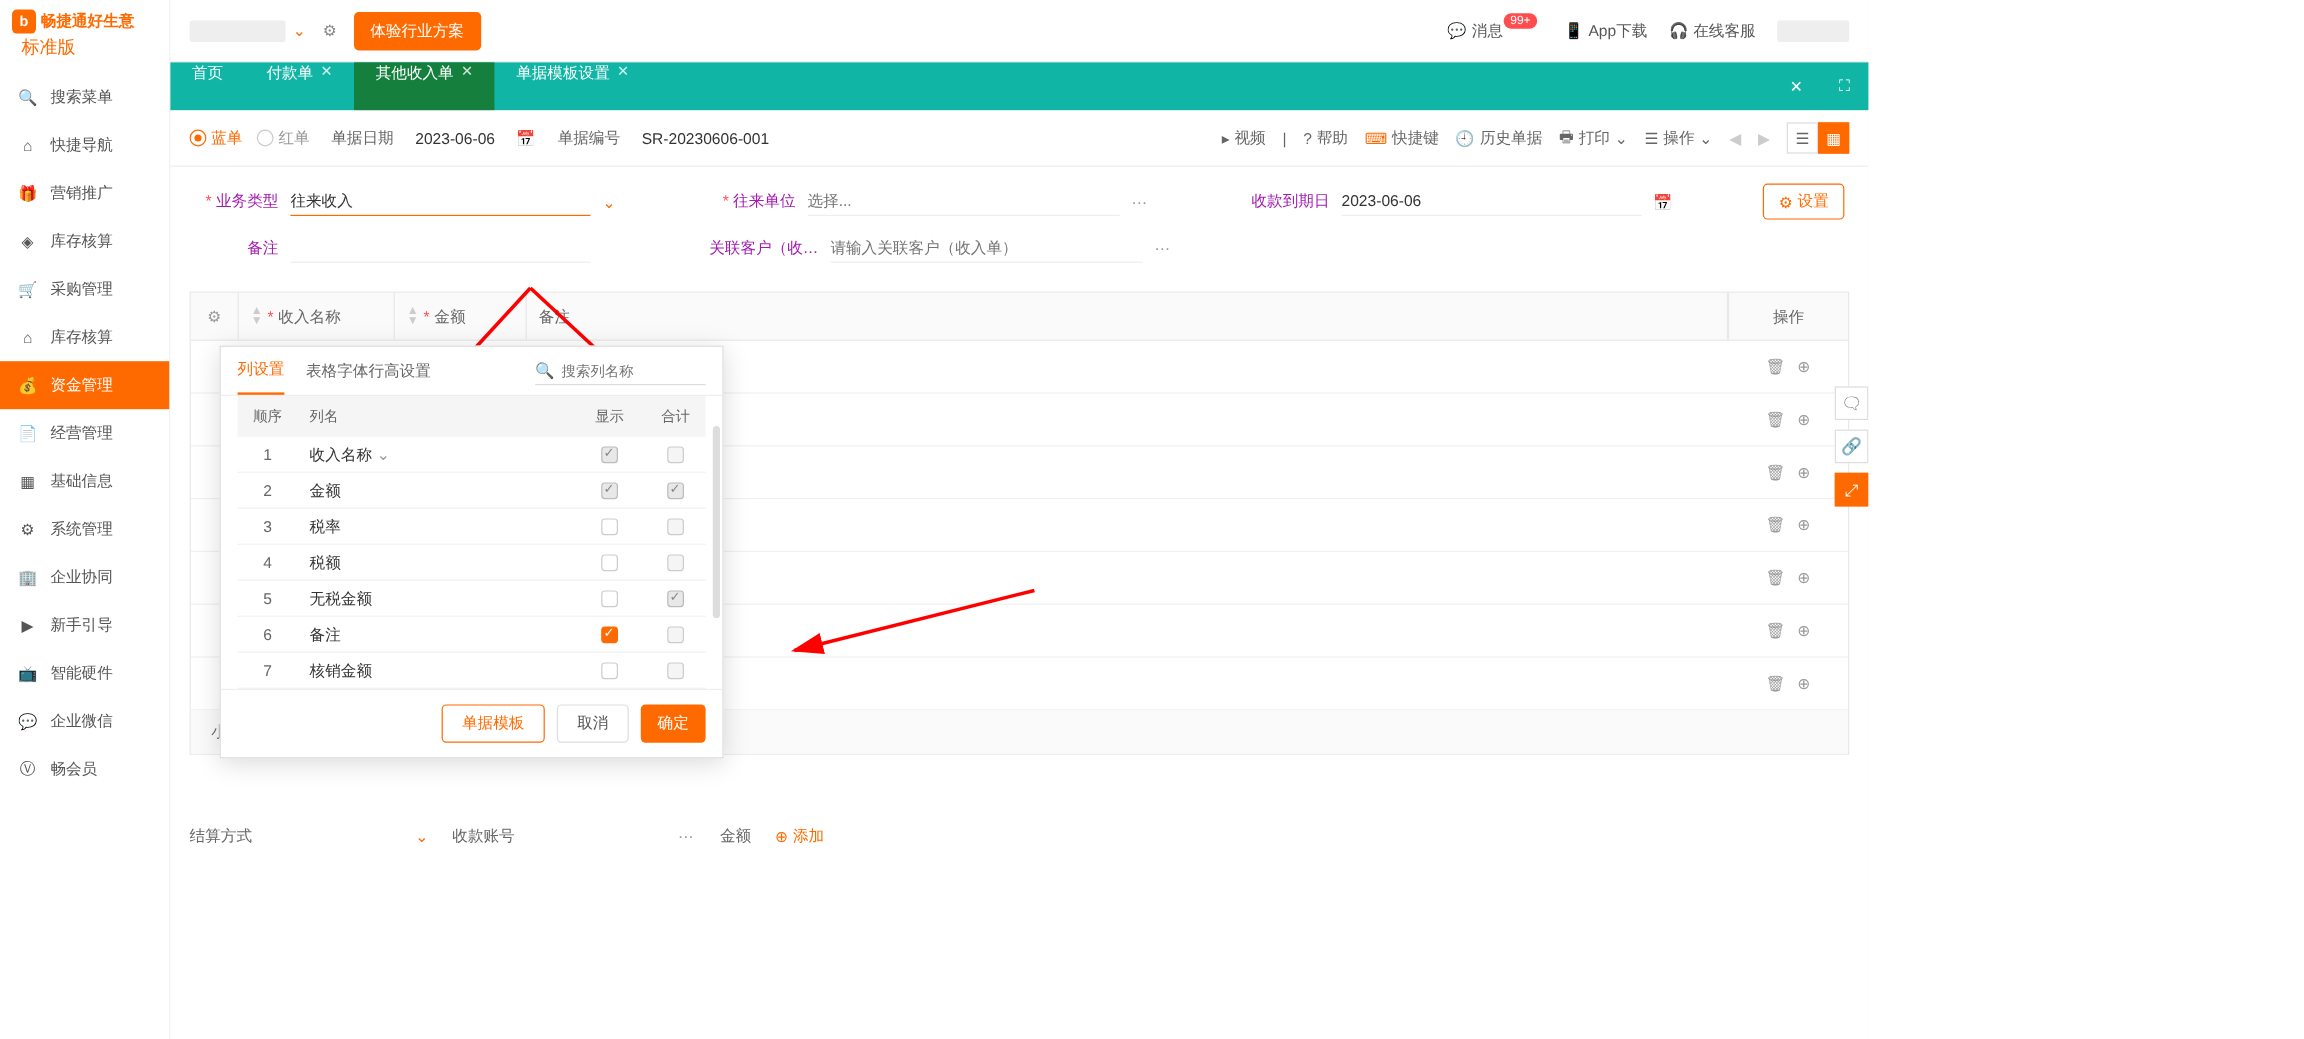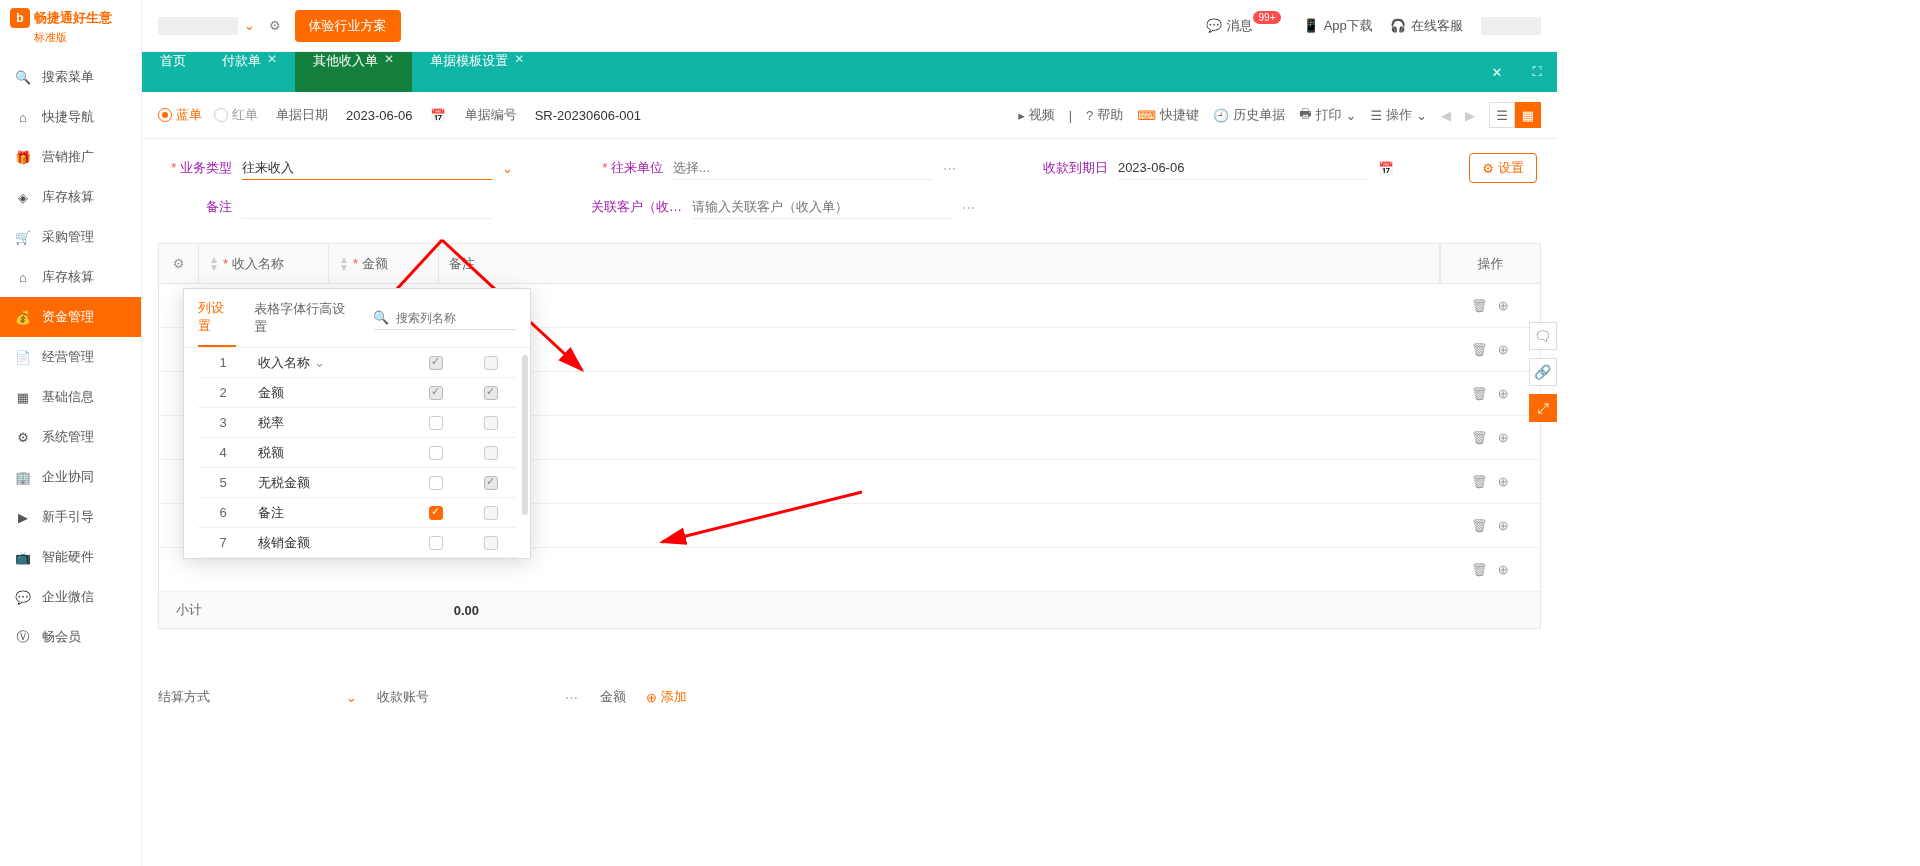--- a/index.html
+++ b/index.html
@@ -5,21 +5,21 @@
 * { box-sizing: border-box; margin: 0; padding: 0; }
 body { font-family: "Microsoft YaHei", sans-serif; font-size: 13px; color: #333; background: #fff; overflow: hidden; }
 .app { display: flex; height: 866px; width: 1557px; }
 
 
 .sidebar { width: 142px; background: #fff; border-right: 1px solid #eee; }
 .logo-area { padding: 8px 10px; }
 .logo-row { display: flex; align-items: center; gap: 4px; }
 .logo-icon { width: 20px; height: 20px; background: #ff6a00; border-radius: 4px; display: flex; align-items: center; justify-content: center; color: #fff; font-weight: bold; font-size: 12px; }
 .logo-text { color: #ff6a00; font-weight: bold; font-size: 13px; }
-.logo-sub { color: #ff6a00; font-size: 11px; margin-top: 2px; margin-left: 24px; }
+.logo-sub { color: #ff6a00; font-size: 15px; margin-top: 2px; margin-left: 8px; }
 .menu { list-style: none; margin-top: 4px; }
 .menu li { display: flex; align-items: center; padding: 11px 14px; gap: 10px; cursor: pointer; color: #555; }
 .menu li.active { background: #ff6a00; color: #fff; }
 .menu-icon { width: 18px; height: 18px; display: inline-flex; align-items: center; justify-content: center; }
 
 
 .main { flex: 1; display: flex; flex-direction: column; background: #f5f5f5; }
 .topbar { height: 52px; background: #fff; display: flex; align-items: center; padding: 0 16px; border-bottom: 1px solid #eee; }
 .company-select { display: flex; align-items: center; gap: 6px; color: #555; }
 .btn-orange { background: #ff6a00; color: #fff; border: none; padding: 7px 14px; border-radius: 4px; cursor: pointer; font-size: 13px; }
@@ -72,21 +72,21 @@
 .th.op { margin-left: auto; width: 100px; justify-content: center; border-left: 1px solid #e8e8e8; border-right: none; }
 .tr { display: flex; height: 44px; border-bottom: 1px solid #f0f0f0; }
 .td { padding: 0 10px; display: flex; align-items: center; }
 .td.op { margin-left: auto; width: 100px; justify-content: center; gap: 10px; color: #999; }
 .op-icon { cursor: pointer; }
 .table-foot { display: flex; height: 36px; align-items: center; background: #fafafa; }
 .tf-label { width: 60px; text-align: center; color: #666; font-size: 13px; }
 .tf-amount { margin-left: 160px; width: 100px; text-align: right; color: #333; font-weight: bold; }
 
 
-.popup { position: absolute; left: 24px; top: 44px; width: 348px; background: #fff; border: 1px solid #ddd; box-shadow: 0 4px 20px rgba(0,0,0,0.15); z-index: 10; }
+.popup { position: absolute; left: 24px; top: 44px; width: 420px; background: #fff; border: 1px solid #ddd; box-shadow: 0 4px 20px rgba(0,0,0,0.15); z-index: 10; }
 .popup-tabs { display: flex; padding: 10px 14px 0; gap: 18px; border-bottom: 1px solid #eee; align-items: center; }
 .ptab { padding-bottom: 10px; cursor: pointer; font-size: 13px; color: #666; }
 .ptab.active { color: #ff6a00; border-bottom: 2px solid #ff6a00; }
 .popup-search { margin-left: auto; display: flex; align-items: center; gap: 6px; border-bottom: 1px solid #ddd; padding-bottom: 4px; margin-bottom: 6px; }
 .popup-search input { border: none; outline: none; font-size: 12px; width: 120px; }
 .popup-table { padding: 0 14px; }
 .pthead { display: flex; background: #f5f5f5; height: 34px; align-items: center; font-size: 12px; color: #666; }
 .pth-order { width: 50px; text-align: center; }
 .pth-name { flex: 1; padding-left: 10px; }
 .pth-show { width: 60px; text-align: center; }
@@ -439,20 +439,26 @@
         <div class="popup">
           <div class="popup-tabs">
             <div class="ptab active">列设置</div>
             <div class="ptab">表格字体行高设置</div>
             <div class="popup-search">
               <span style="color:#999">🔍</span>
               <input placeholder="搜索列名称" style="">
             </div>
           </div>
           <div class="popup-table">
+            <div class="pthead">
+              <div class="pth-order">顺序</div>
+              <div class="pth-name">列名</div>
+              <div class="pth-show">显示</div>
+              <div class="pth-sum">合计</div>
+            </div>
             <div id="pbody">
                 <div class="ptr">
                   <div class="ptd-order">1</div>
                   <div class="ptd-name">收入名称 <span style="color:#999">⌄</span></div>
                   <div class="ptd-show"><span class="chk checked"></span></div>
                   <div class="ptd-sum"><span class="chk" style="background:#f5f5f5"></span></div>
                 </div>
                 <div class="ptr">
                   <div class="ptd-order">2</div>
                   <div class="ptd-name">金额</div>
@@ -483,20 +489,25 @@
                   <div class="ptd-show"><span class="chk checked orange"></span></div>
                   <div class="ptd-sum"><span class="chk" style="background:#f5f5f5"></span></div>
                 </div>
                 <div class="ptr">
                   <div class="ptd-order">7</div>
                   <div class="ptd-name">核销金额</div>
                   <div class="ptd-show"><span class="chk"></span></div>
                   <div class="ptd-sum"><span class="chk" style="background:#f5f5f5"></span></div>
                 </div>
               </div>
+          </div>
+          <div class="popup-footer">
+            <button class="btn-outline orange-border">单据模板</button>
+            <button class="btn-outline">取消</button>
+            <button class="btn-orange">确定</button>
           </div>
           <div class="popup-scroll"></div>
         </div>
       </div>
 
       <div class="bottom-bar">
         <div class="bb-field">
           <span>结算方式</span>
           <span style="display:inline-block;width:120px"></span>
           <span style="color:#ff6a00;cursor:pointer">⌄</span>

